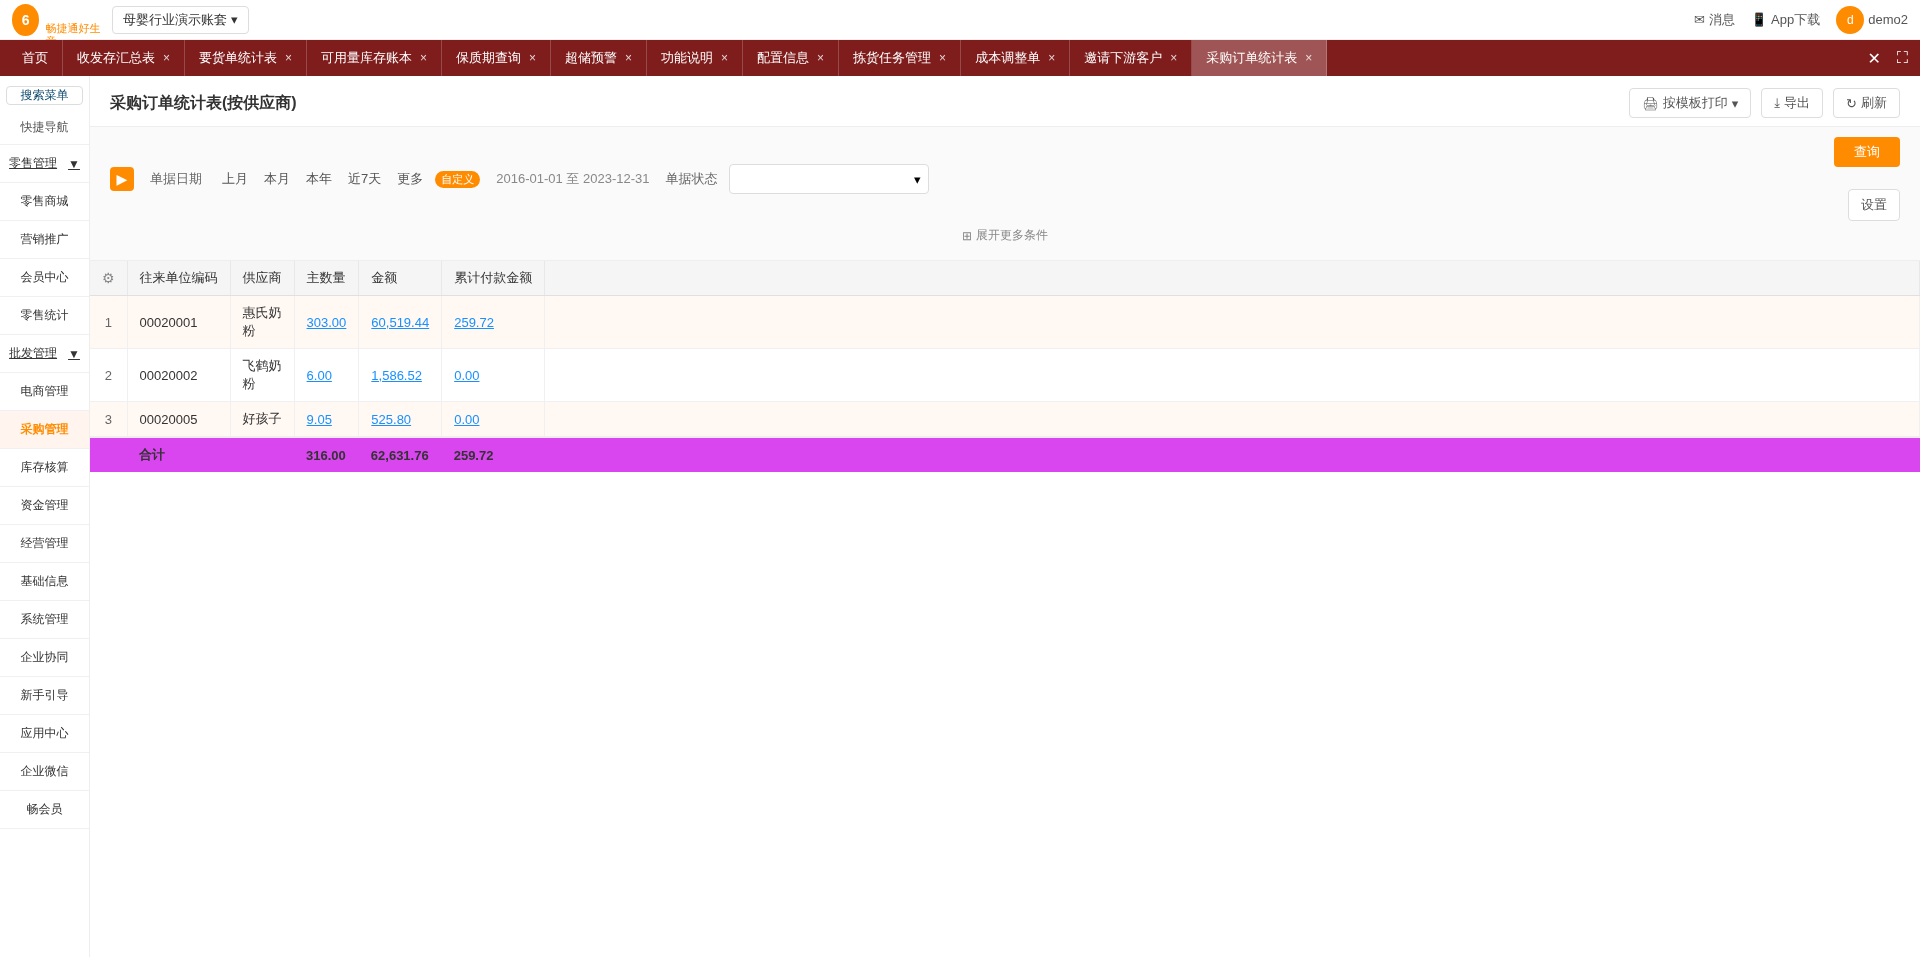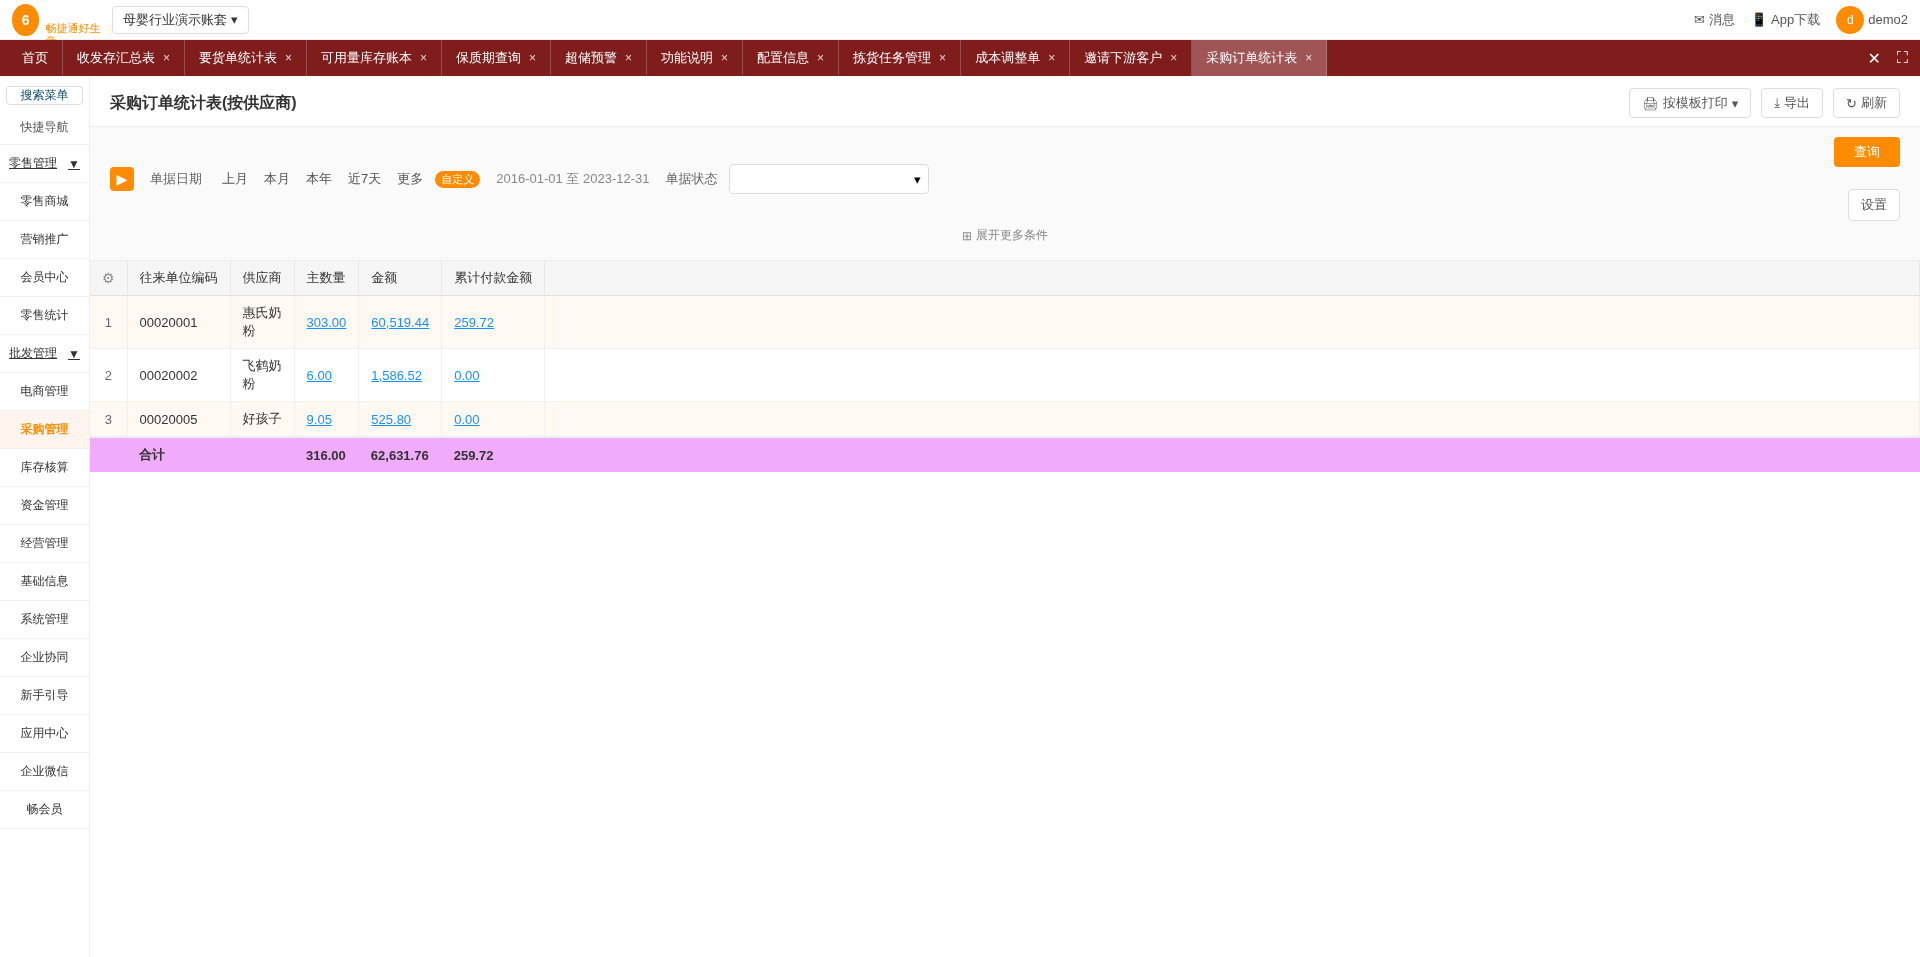--- a/index.html
+++ b/index.html
@@ -68,21 +68,21 @@
     table { width: 100%; border-collapse: collapse; }
     thead tr { background: #f5f5f5; }
     thead th { padding: 8px 12px; text-align: left; font-size: 13px; color: #333; font-weight: normal; border-bottom: 1px solid #e0e0e0; border-right: 1px solid #e8e8e8; white-space: nowrap; }
     thead th:first-child { width: 50px; text-align: center; }
     tbody tr { border-bottom: 1px solid #f0f0f0; }
     tbody tr:nth-child(odd) { background: #fff8f3; }
     tbody tr:nth-child(even) { background: white; }
     tbody td { padding: 8px 12px; font-size: 13px; color: #333; border-right: 1px solid #f0f0f0; }
     tbody td:first-child { text-align: center; color: #666; }
     tbody td.num-link { color: #1890ff; text-decoration: underline; cursor: pointer; }
-    .tfoot-row { background: #f0abfc; }
+    .tfoot-row { background: #d946ef; }
     .tfoot-row td { padding: 8px 12px; font-size: 13px; font-weight: bold; color: #333; border-top: 2px solid #eee; }
     .th-gear { font-size: 14px; cursor: pointer; color: #888; }
 
     
     .filter-right { margin-left: auto; display: flex; flex-direction: column; gap: 22px; align-items: flex-end; }
   </style>
 </head>
 <body>
 
 <div class="top-bar">

